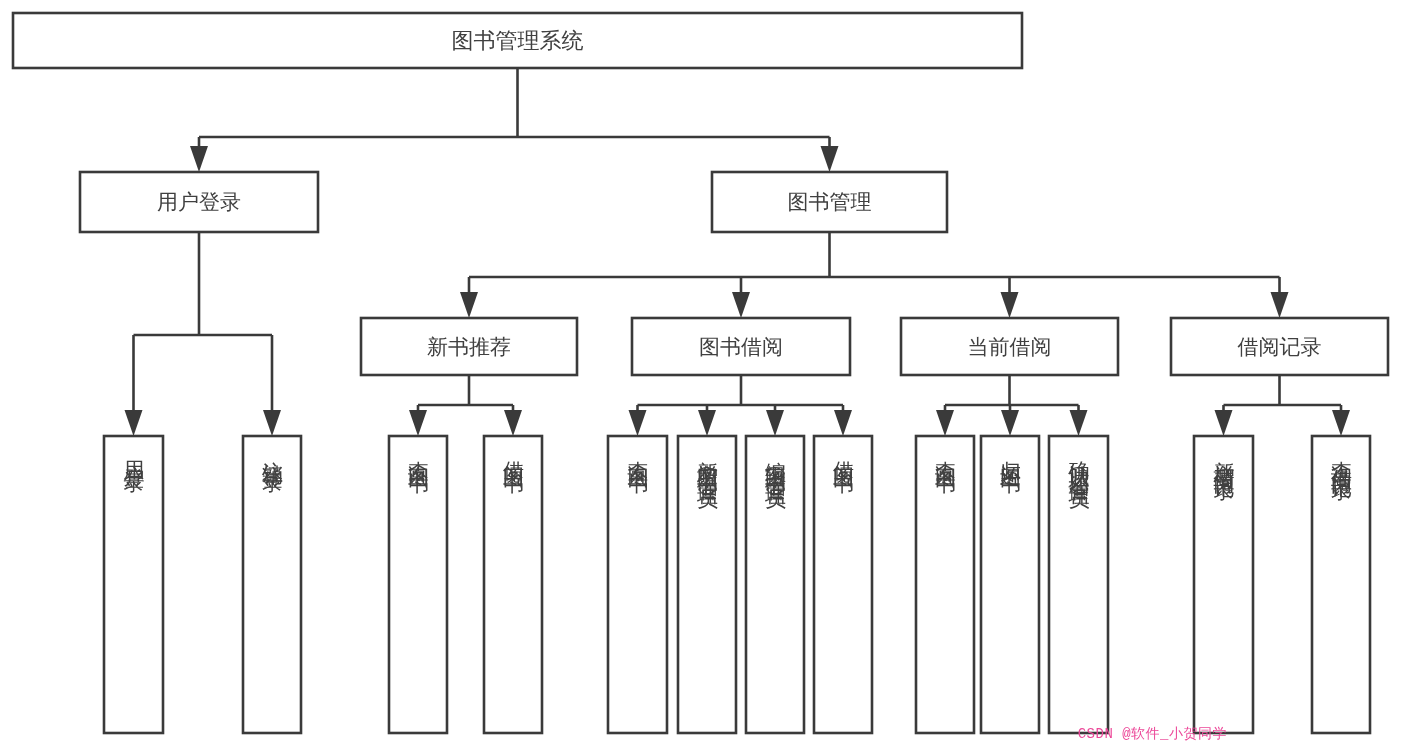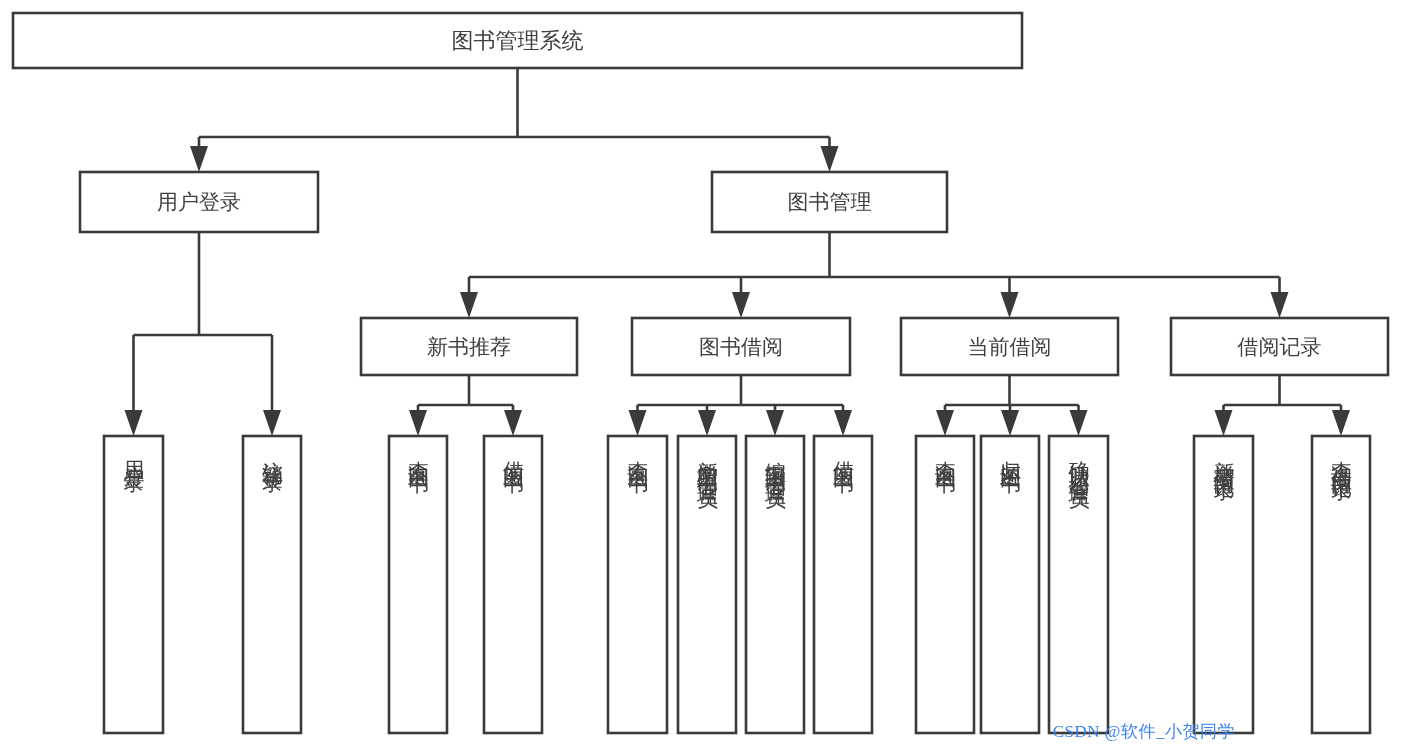--- a/index.html
+++ b/index.html
@@ -11,21 +11,20 @@
     width: 1405px;
     height: 747px;
     font-family: "DejaVu Sans", "Liberation Sans", sans-serif;
     overflow: hidden;
     position: relative;
   }
   #diagram-root {
     position: relative;
     width: 1235px;
     height: 747px;
-    padding-left: 8px;
   }
   svg.diagram {
     position: absolute;
     top: 0;
     left: 0;
     width: 1405px;
     height: 747px;
   }
   .node-box {
     fill: #ffffff;
@@ -66,23 +65,23 @@
     font-size: 21px;
     line-height: 1;
     letter-spacing: 4px;
     color: #404040;
     white-space: nowrap;
   }
   .watermark {
     position: absolute;
     right: 8px;
     bottom: 4px;
-    font-family: Liberation Serif, serif;
-    font-size: 17px;
-    color: #3b82f6;
+    font-family: Liberation Mono, monospace;
+    font-size: 14px;
+    color: #ec4899;
     letter-spacing: 0.5px;
     white-space: nowrap;
   }
 </style>
 </head>
 <body>
 
 <div id="diagram-root">
 
   <svg class="diagram" viewBox="0 0 1405 747">

